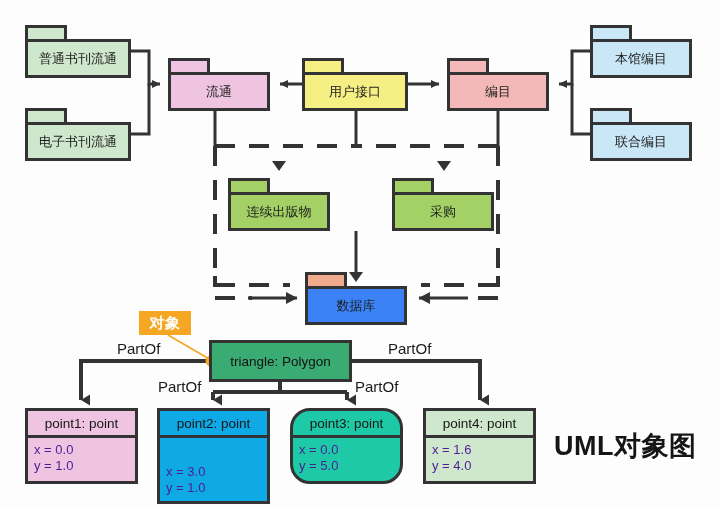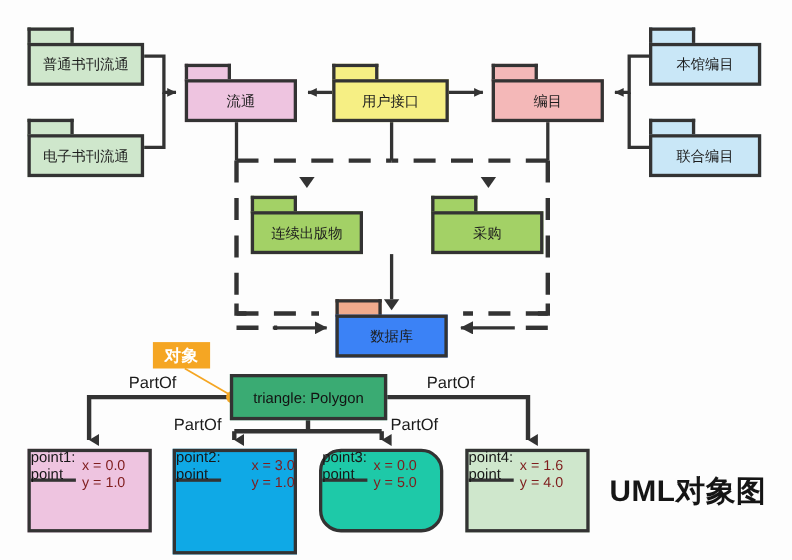--- a/index.html
+++ b/index.html
@@ -52,38 +52,39 @@
     justify-content: center;
     font-size: 13px;
     color: #1d1d1d;
   }
   
   .objbox {
     position: absolute;
     border: 3px solid #333333;
     box-sizing: border-box;
     display: flex;
+    flex-direction: column;
   }
   .objbox .obj-title {
     height: 27px;
     flex: 0 0 27px;
     display: flex;
     align-items: center;
     justify-content: center;
     font-size: 13.5px;
     color: #171717;
     border-bottom: 3px solid #333333;
     box-sizing: border-box;
   }
   .objbox .obj-attrs {
     flex: 1 1 auto;
     padding: 4px 4px 0 6px;
     font-size: 13px;
     line-height: 1.25;
-    color: #7f1d1d;
+    color: #4c1d95;
     box-sizing: border-box;
   }
   .objbox .obj-attrs div { white-space: pre; }
 
   .singlebox {
     position: absolute;
     border: 3px solid #333333;
     box-sizing: border-box;
     display: flex;
     align-items: center;

